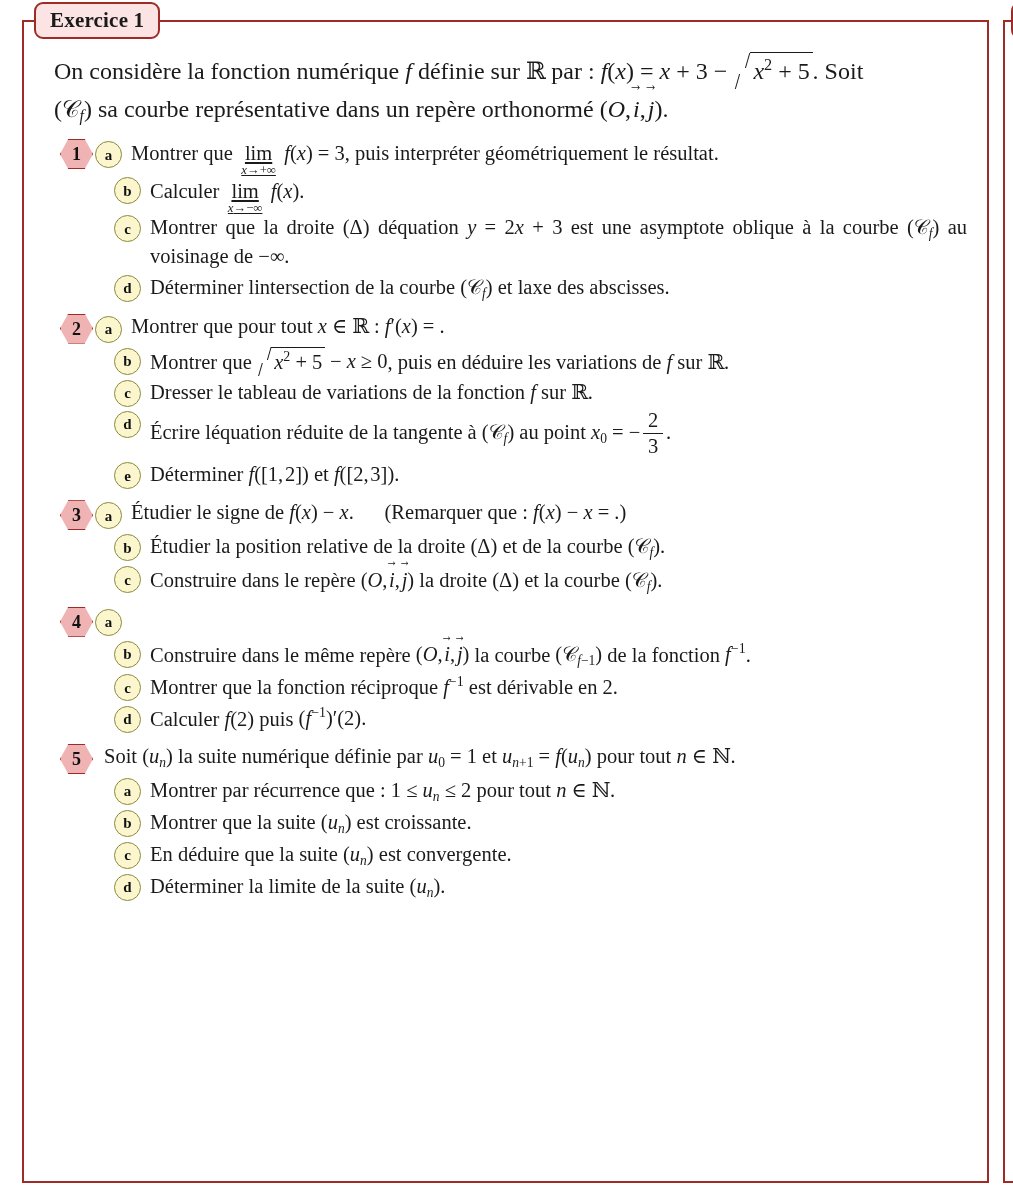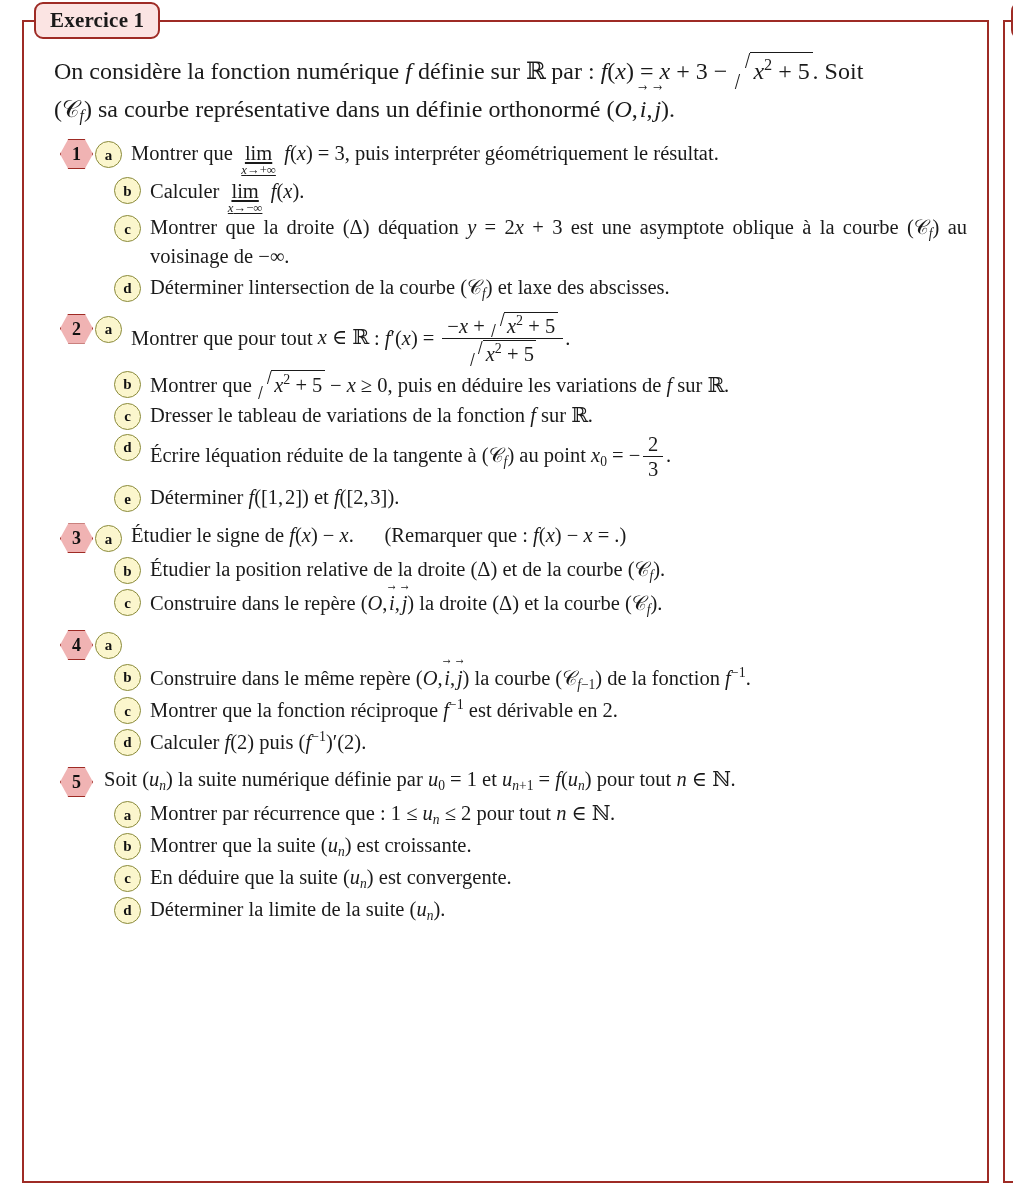--- a/index.html
+++ b/index.html
@@ -226,21 +226,21 @@
 
       <p class="intro">
         <span>On considère la fonction numérique</span>
         <span class="mi">f</span>
         <span>définie sur</span>
         <span class="mbb">ℝ</span>
         <span>par :</span>
         <span class="nb"><span class="mi">f</span>(<span class="mi">x</span>) = <span class="mi">x</span> + 3 − <span class="sqrt"><span class="rad"><span class="mi">x</span><sup class="mr2">2</sup> + 5</span></span></span><span>. Soit</span>
         <br>
         <span class="nb">(<span class="mr" style="font-family:'DejaVu Serif',serif;">𝒞</span><sub class="m">f</sub>)</span>
-        <span>sa courbe représentative dans un définie orthonormé</span>
+        <span>sa courbe représentative dans un repère orthonormé</span>
         <span class="nb">(<span class="mi">O</span>, <span class="vec">i</span>, <span class="vec">j</span>).</span>
       </p>
 
       <div class="qgroup lvl0">
 
         <div class="qrow">
           <div class="badge-col">
             <div class="hex">
               <div class="hexshape"></div>
               <div class="hexlabel">1</div>
@@ -290,24 +290,21 @@
         <div class="qrow">
           <div class="badge-col">
             <div class="hex">
               <div class="hexshape"></div>
               <div class="hexlabel">2</div>
             </div>
             <div class="circ">a</div>
           </div>
           <div class="qtext nojust">
             Montrer que pour tout <span class="nb"><span class="mi">x</span> ∈ <span class="mbb">ℝ</span></span> : <span class="mi">f</span>′(<span class="mi">x</span>) =
-            <span class="frac">
-              <span class="num">−<span class="mi">x</span> + <span class="sqrt"><span class="rad"><span class="mi">x</span><sup class="mr2">2</sup> + 5</span></span></span>
-              <span class="den"><span class="sqrt"><span class="rad"><span class="mi">x</span><sup class="mr2">2</sup> + 5</span></span></span>
-            </span>.
+            .
           </div>
         </div>
 
         <div class="qrow lvl1">
           <div class="circ">b</div>
           <div class="qtext nojust">
             Montrer que <span class="nb"><span class="sqrt"><span class="rad"><span class="mi">x</span><sup class="mr2">2</sup> + 5</span></span> − <span class="mi">x</span> ≥ 0</span>, puis en déduire les variations de <span class="mi">f</span> sur <span class="mbb">ℝ</span>.
           </div>
         </div>
 

